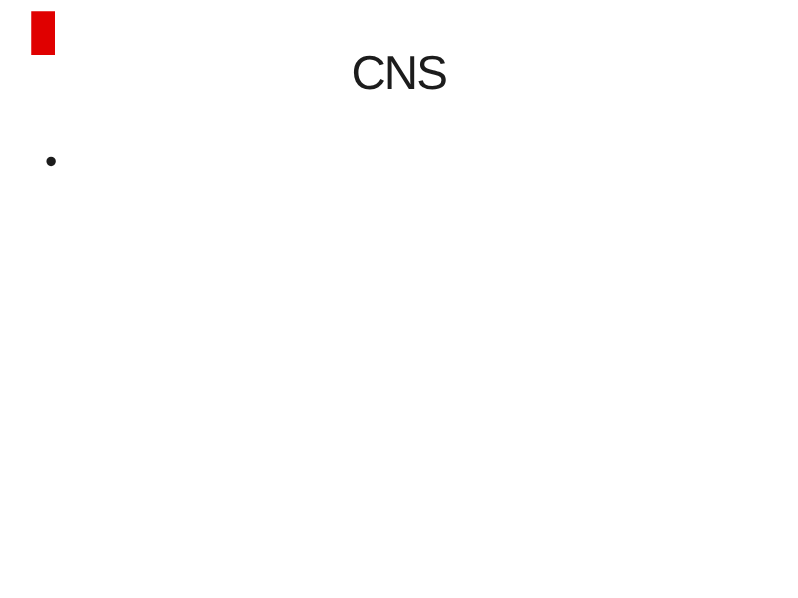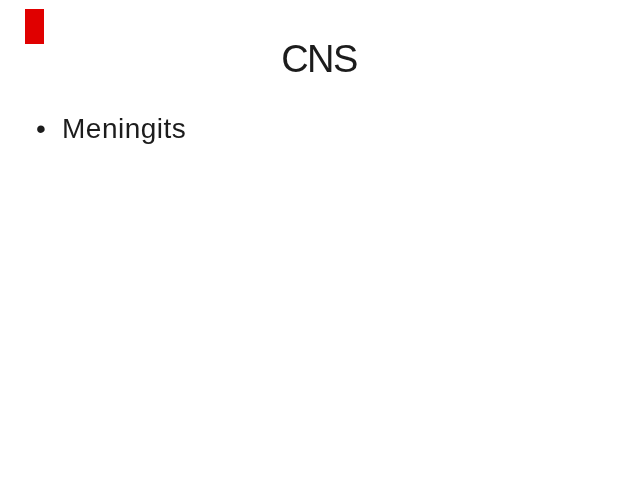--- a/index.html
+++ b/index.html
@@ -64,16 +64,15 @@
 <body style="background-color: rgb(255, 255, 255); color: rgb(28, 28, 28);">
 
 <div class="slide">
 
   <div class="red-rect" data-bind-color="colors.marker_red" style="background-color: rgb(224, 0, 0);"></div>
 
   <h1 class="slide-title" data-bind="slide.title">CNS</h1>
 
   <div class="bullet-row">
     <span class="bullet-marker" data-bind="slide.bullet.marker">•</span>
-    <span class="bullet-text" data-bind="slide.bullet.text">Meningits</span>
   </div>
 
 </div>
 
 </body></html>

